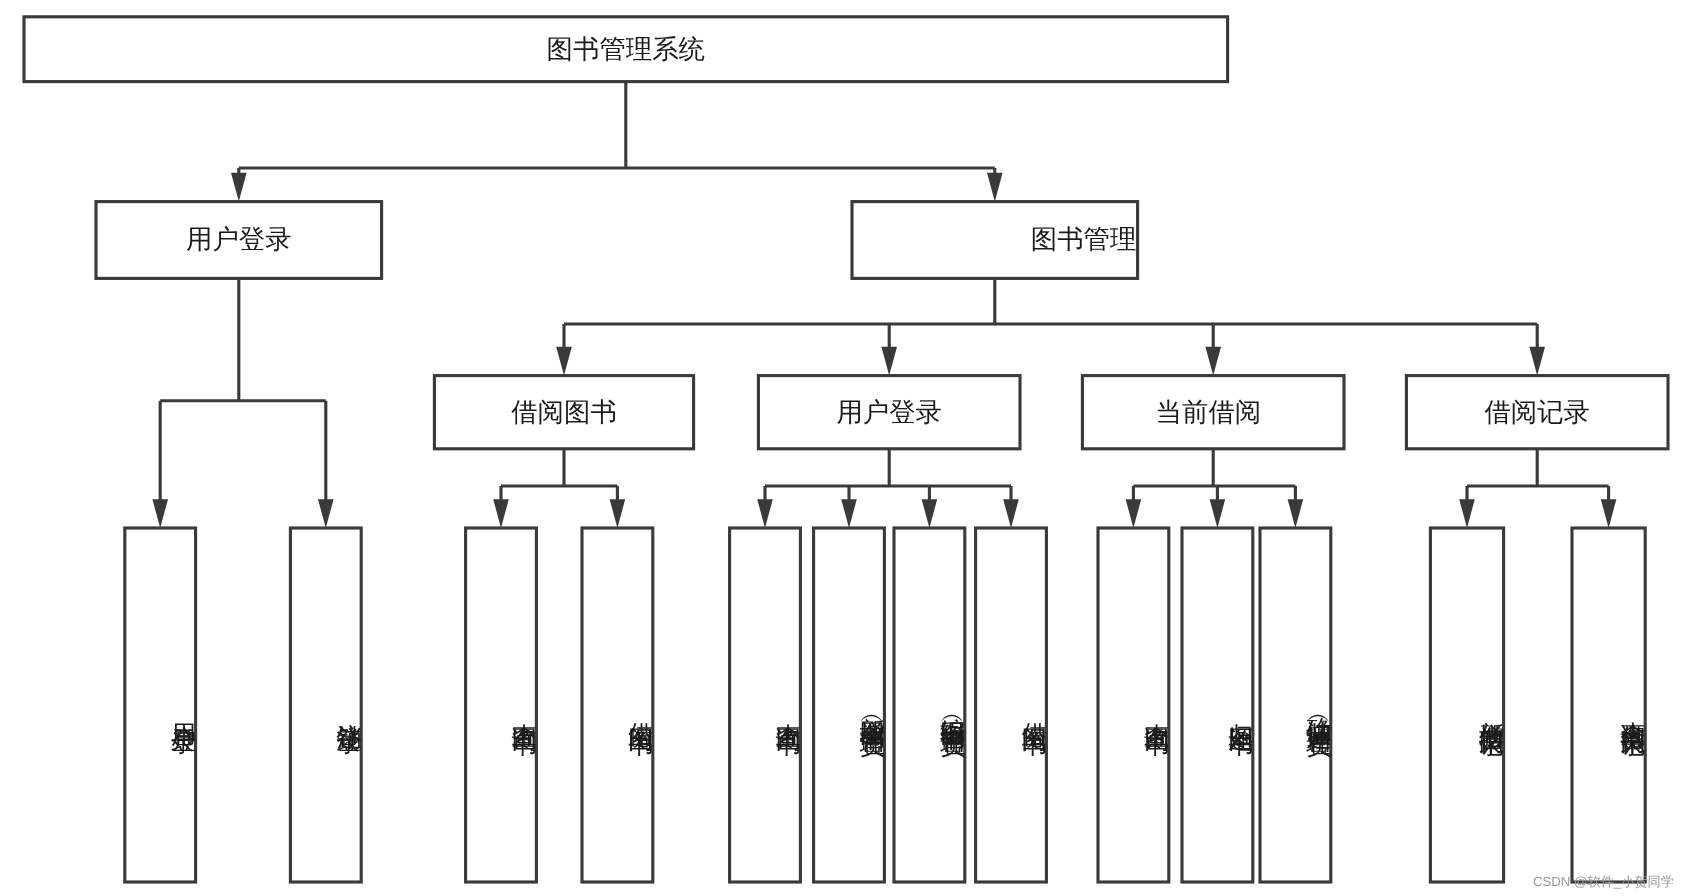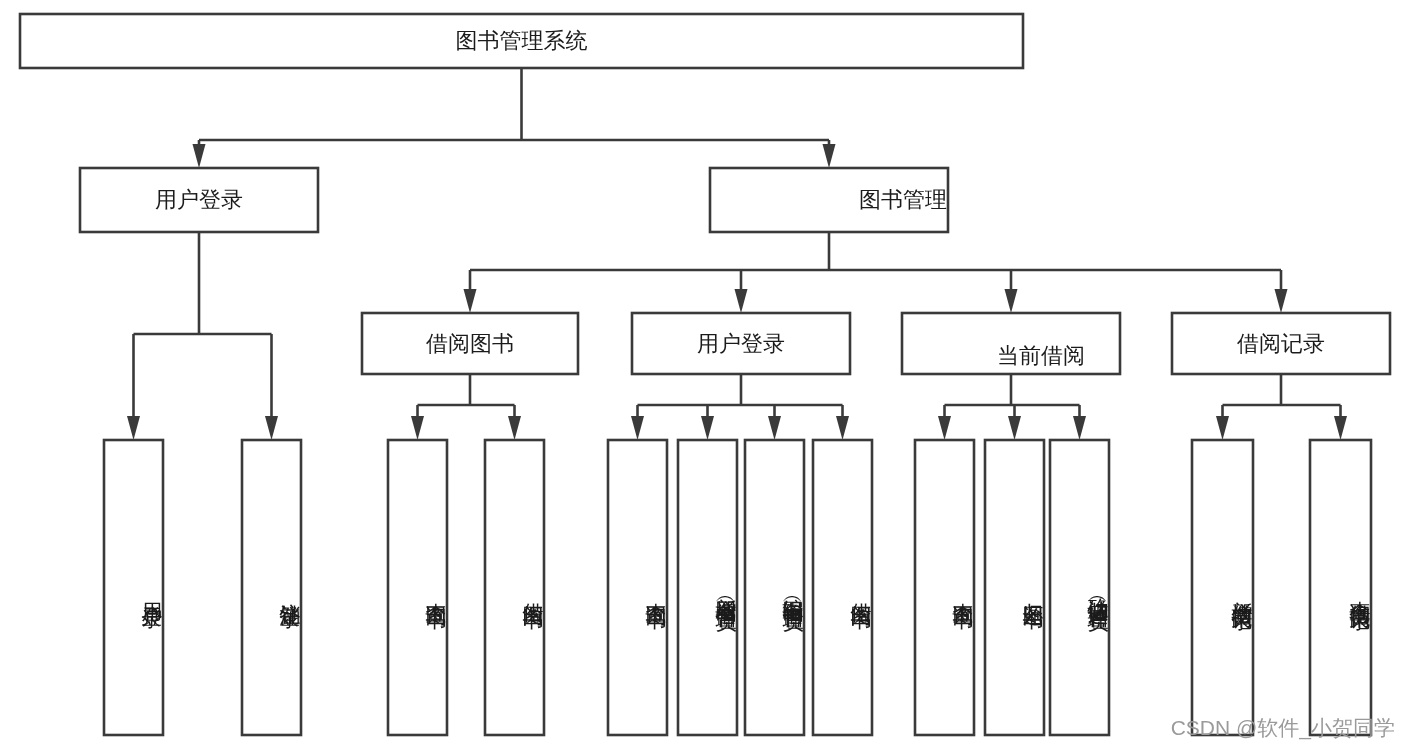--- a/index.html
+++ b/index.html
@@ -23,21 +23,21 @@
     white-space:nowrap;pointer-events:none;
   }
   .hbox-text{
     position:absolute;display:flex;align-items:center;justify-content:center;
     font-family:"Liberation Sans","DejaVu Sans",sans-serif;
     font-size:22px;color:#1b1b1b;white-space:nowrap;pointer-events:none;
   }
   #watermark{
     position:absolute;right:10px;bottom:5px;
     font-family:"Liberation Sans","DejaVu Sans",sans-serif;
-    font-size:21px;color:#9a9a9a;white-space:nowrap;
+    font-size:11px;color:#9a9a9a;white-space:nowrap;
   }
 </style>
 </head>
 <body>
 
 <div id="diagram-root">
   <svg id="tree" viewBox="0 0 1405 747">
       <g>
         <line x1="521.5" y1="68" x2="521.5" y2="140" class="edge"></line>
         <line x1="199" y1="140" x2="829" y2="140" class="edge"></line>
@@ -114,21 +114,21 @@
         <rect x="1192" y="440" width="61" height="295" class="node-rect"></rect>
         <rect x="1310" y="440" width="61" height="295" class="node-rect"></rect>
       </g>
     </svg>
   <div id="labels">
       <div class="hbox-text" style="left: 20px; top: 14px; width: 1003px; height: 54px;">图书管理系统</div>
       <div class="hbox-text" style="left: 80px; top: 168px; width: 238px; height: 64px;">用户登录</div>
       <div class="hbox-text" style="left: 736px; top: 168px; width: 238px; height: 64px; margin-left: 48px;">图书管理</div>
       <div class="hbox-text" style="left: 362px; top: 313px; width: 216px; height: 61px;">借阅图书</div>
       <div class="hbox-text" style="left: 632px; top: 313px; width: 218px; height: 61px;">用户登录</div>
-      <div class="hbox-text" style="left: 932px; top: 313px; width: 218px; height: 61px; margin-top: 12px;">当前借阅</div>
+      <div class="hbox-text" style="left: 898px; top: 313px; width: 218px; height: 61px;">当前借阅</div>
       <div class="hbox-text" style="left: 1172px; top: 313px; width: 218px; height: 61px; border-radius: 19px;">借阅记录</div>
       <div class="vbox-text" style="left: 104px; top: 448px; width: 59px; height: 283px;">用户登录</div>
       <div class="vbox-text" style="left: 242px; top: 448px; width: 59px; height: 283px;">注销登录</div>
       <div class="vbox-text" style="left: 388px; top: 448px; width: 59px; height: 283px;">查询图书</div>
       <div class="vbox-text" style="left: 485px; top: 448px; width: 59px; height: 283px;">借阅图书</div>
       <div class="vbox-text" style="left: 608px; top: 448px; width: 59px; height: 283px;">查询图书</div>
       <div class="vbox-text" style="left: 678px; top: 448px; width: 59px; height: 283px;">新增图书（管理员）</div>
       <div class="vbox-text" style="left: 745px; top: 448px; width: 59px; height: 283px;">编辑图书（管理员）</div>
       <div class="vbox-text" style="left: 813px; top: 448px; width: 59px; height: 283px;">借阅图书</div>
       <div class="vbox-text" style="left: 915px; top: 448px; width: 59px; height: 283px;">查询图书</div>

